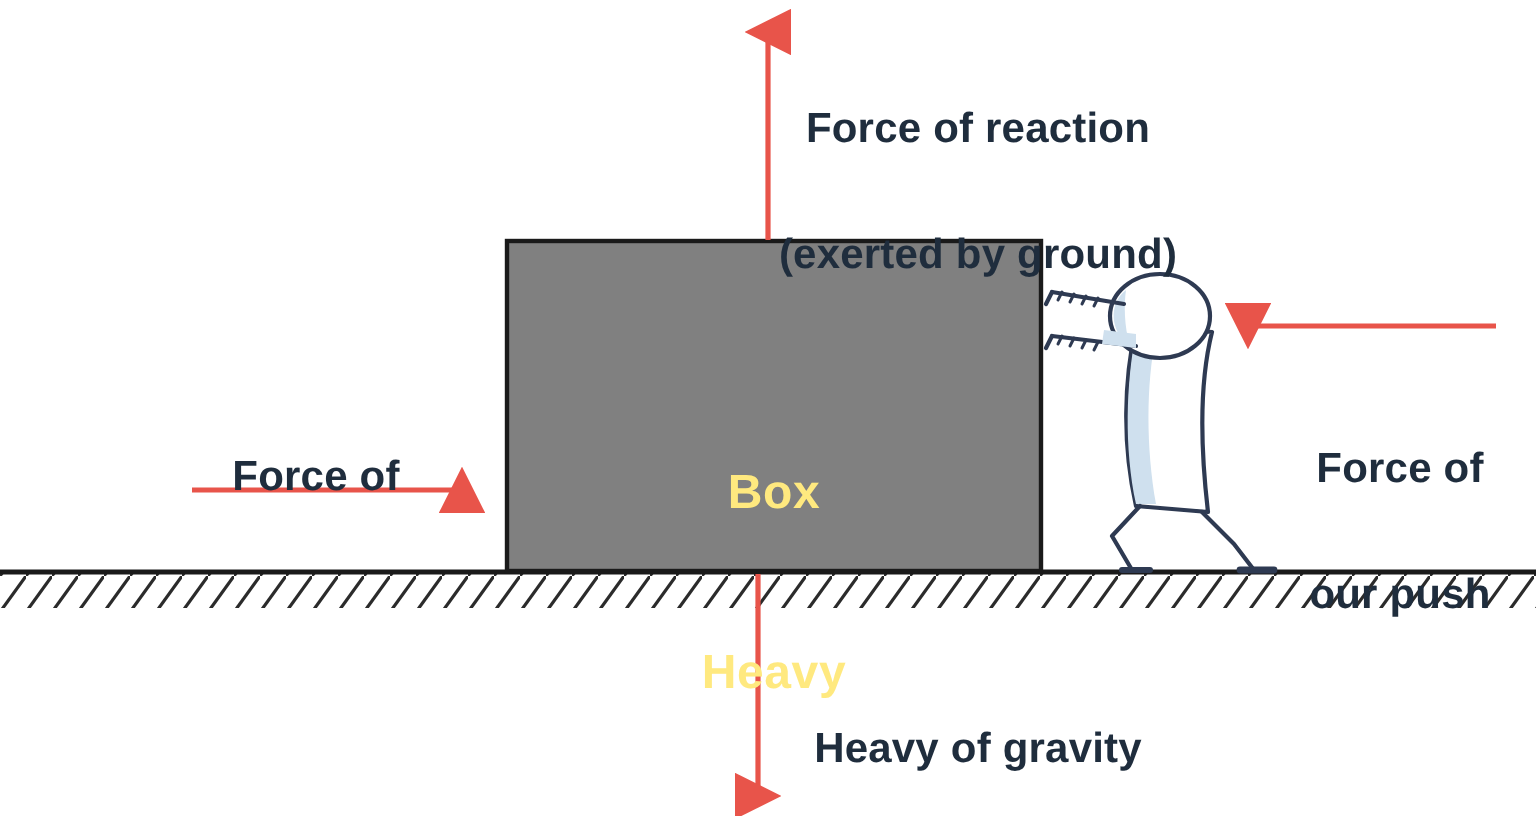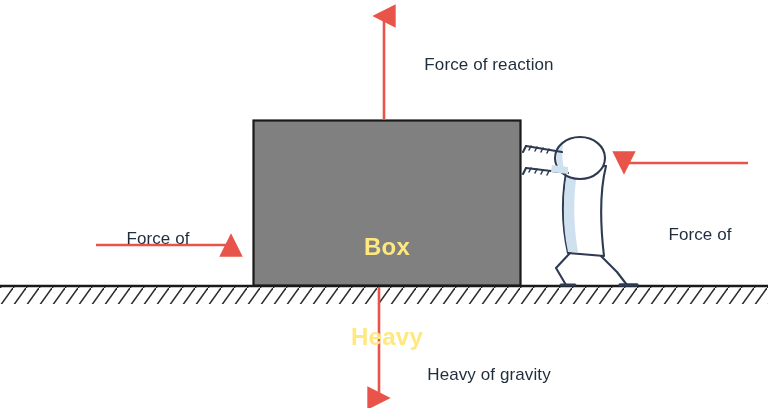--- a/index.html
+++ b/index.html
@@ -23,22 +23,22 @@
     position: absolute;
     left: 0;
     top: 0;
     width: 768px;
     height: 408px;
   }
   .label {
     position: absolute;
     color: #1f2d3d;
     font-family: "Liberation Sans", sans-serif;
-    font-weight: normal;
-    font-size: 17px;
+    font-weight: bold;
+    font-size: 21px;
     line-height: 21px;
     text-align: center;
     white-space: pre;
     letter-spacing: 0.1px;
   }
   .box-caption {
     position: absolute;
     color: #ffe97f;
     font-family: "Liberation Sans", sans-serif;
     font-weight: bold;
@@ -118,33 +118,35 @@
     </g>
 
     <g>
       <line x1="748" y1="163" x2="624" y2="163" stroke="#e8544a" stroke-width="2.6" marker-end="url(#arrowUp)"></line>
     </g>
 
   </svg>
 
   <div class="label" id="label-reaction">
     <div>Force of reaction</div>
+    <div>(exerted by ground)</div>
   </div>
 
   <div class="label" id="label-gravity">
     <div>Heavy of gravity</div>
     
   </div>
 
   <div class="label" id="label-friction">
     <div>Force of</div>
   </div>
 
   <div class="label" id="label-push">
     <div>Force of</div>
+    <div>our push</div>
   </div>
 
   <div class="box-caption" id="label-heavybox">
     <div>Box</div>
     <div>Heavy</div>
   </div>
 
 </div>
 
 </body></html>

